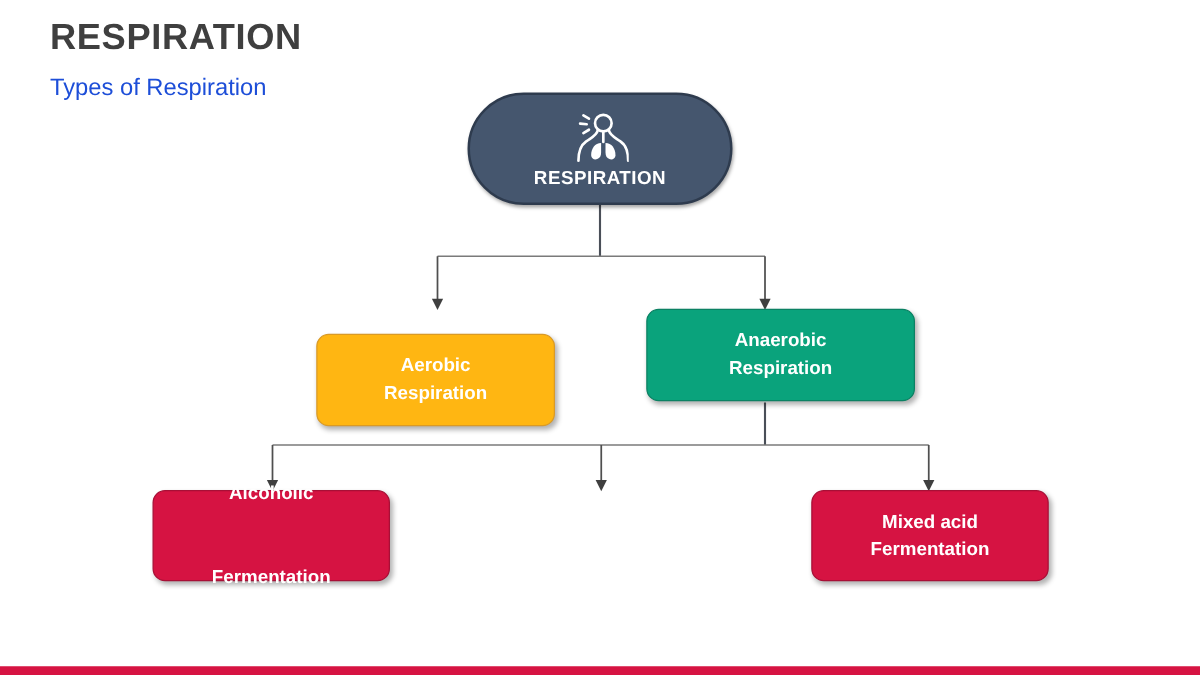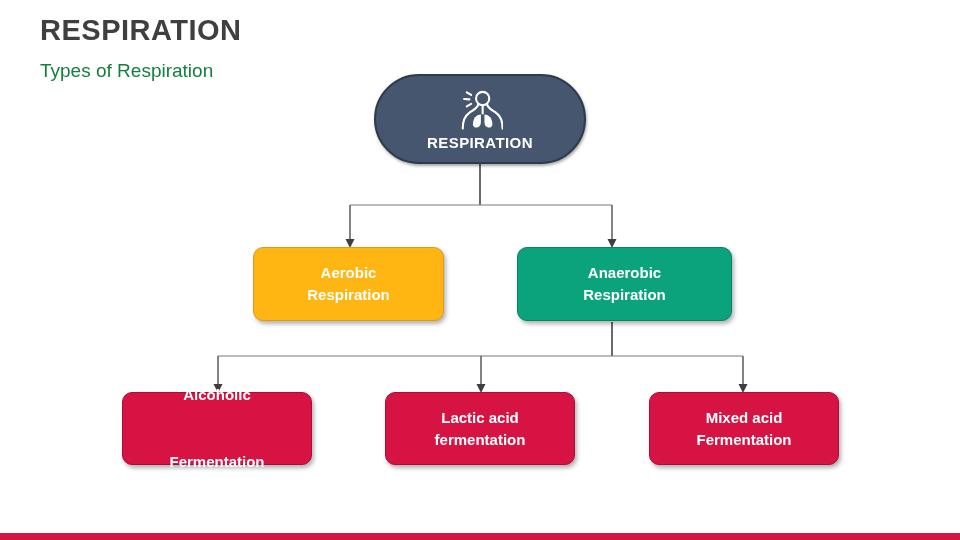--- a/index.html
+++ b/index.html
@@ -5,39 +5,39 @@
   html,body{margin:0;padding:0;background:#e9e9e9;}
   .slide{
     position:relative;width:960px;height:540px;background:#ffffff;
     font-family:Liberation Sans, sans-serif;overflow:hidden;margin:0 auto;
   }
   .page-title{
     position:absolute;left:40px;top:14px;font-size:29px;font-weight:700;
     color:#3f3f3f;letter-spacing:.5px;
   }
   .page-subtitle{
-    position:absolute;left:40px;top:60px;font-size:19px;font-weight:400;color:#15803d;
+    position:absolute;left:40px;top:60px;font-size:19px;font-weight:400;color:#1d4ed8;
   }
   .node{
     position:absolute;display:flex;flex-direction:column;align-items:center;
     justify-content:center;color:#ffffff;font-weight:700;text-align:center;
     box-sizing:border-box;
   }
   .root-pill{
     left:374px;top:74px;width:212px;height:90px;border-radius:45px;
     border:2.5px solid #2e3b4e;box-shadow:1px 2px 3px rgba(0,0,0,.35);
     font-size:15px;letter-spacing:.4px;
   }
   .root-pill .node-icon{margin-top:2px;line-height:0;}
   .root-pill .node-label{margin-top:3px;}
   .branch{
     width:191px;height:74px;border-radius:10px;top:247px;
     box-shadow:2px 3px 4px rgba(0,0,0,.3);font-size:15px;line-height:1.45;
   }
-  .branch.aerobic{left:253px;border:1.5px solid #d99a27;}
+  .branch.aerobic{left:253px;border:1.5px solid #d99a27;margin-top:20px;}
   .branch.anaerobic{left:517px;width:215px;border:1.5px solid #0b8163;}
   .leaf{
     width:190px;height:73px;border-radius:10px;top:392px;
     box-shadow:2px 3px 4px rgba(0,0,0,.3);font-size:15px;line-height:1.45;
     border:1.5px solid #a80f36;
   }
   .leaf.l1{left:122px;gap:45px;}
   .leaf.l2{left:385px;}
   .leaf.l3{left:649px;}
   .connectors{position:absolute;left:0;top:0;width:960px;height:540px;pointer-events:none;}
@@ -98,23 +98,19 @@
   </div>
   <div class="node branch anaerobic" style="background-color: rgb(10, 163, 124);">
     <span>Anaerobic</span>
     <span>Respiration</span>
   </div>
 
   <div class="node leaf l1" style="background-color: rgb(214, 19, 66);">
     <span>Alcoholic</span>
     <span>Fermentation</span>
   </div>
-  <div class="node leaf l2" style="background-color: rgb(214, 19, 66);">
-    <span>Lactic acid</span>
-    <span>fermentation</span>
-  </div>
   <div class="node leaf l3" style="background-color: rgb(214, 19, 66); align-items: center;">
     <span>Mixed acid</span>
     <span>Fermentation</span>
   </div>
 
   <div class="footer-bar" style="background-color: rgb(214, 19, 66);"></div>
 </div>
 
 </body></html>

